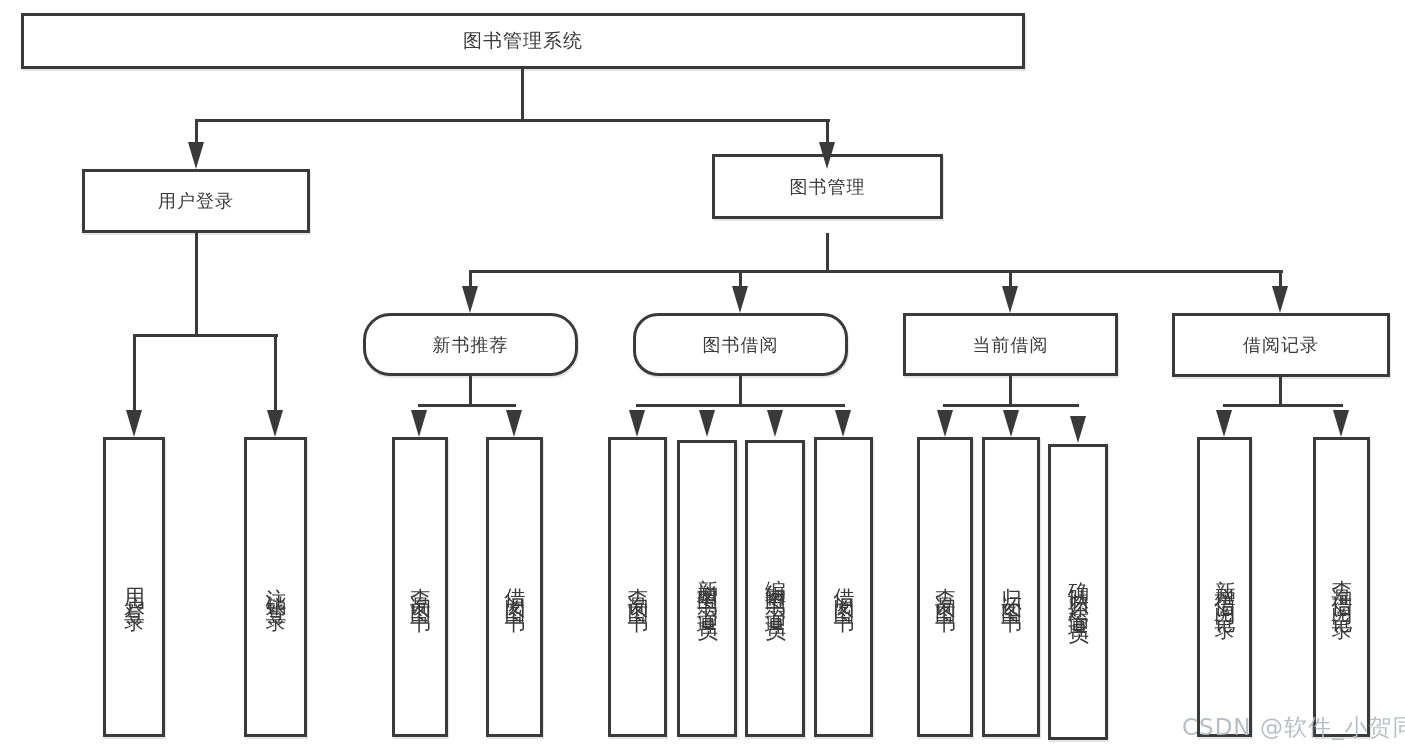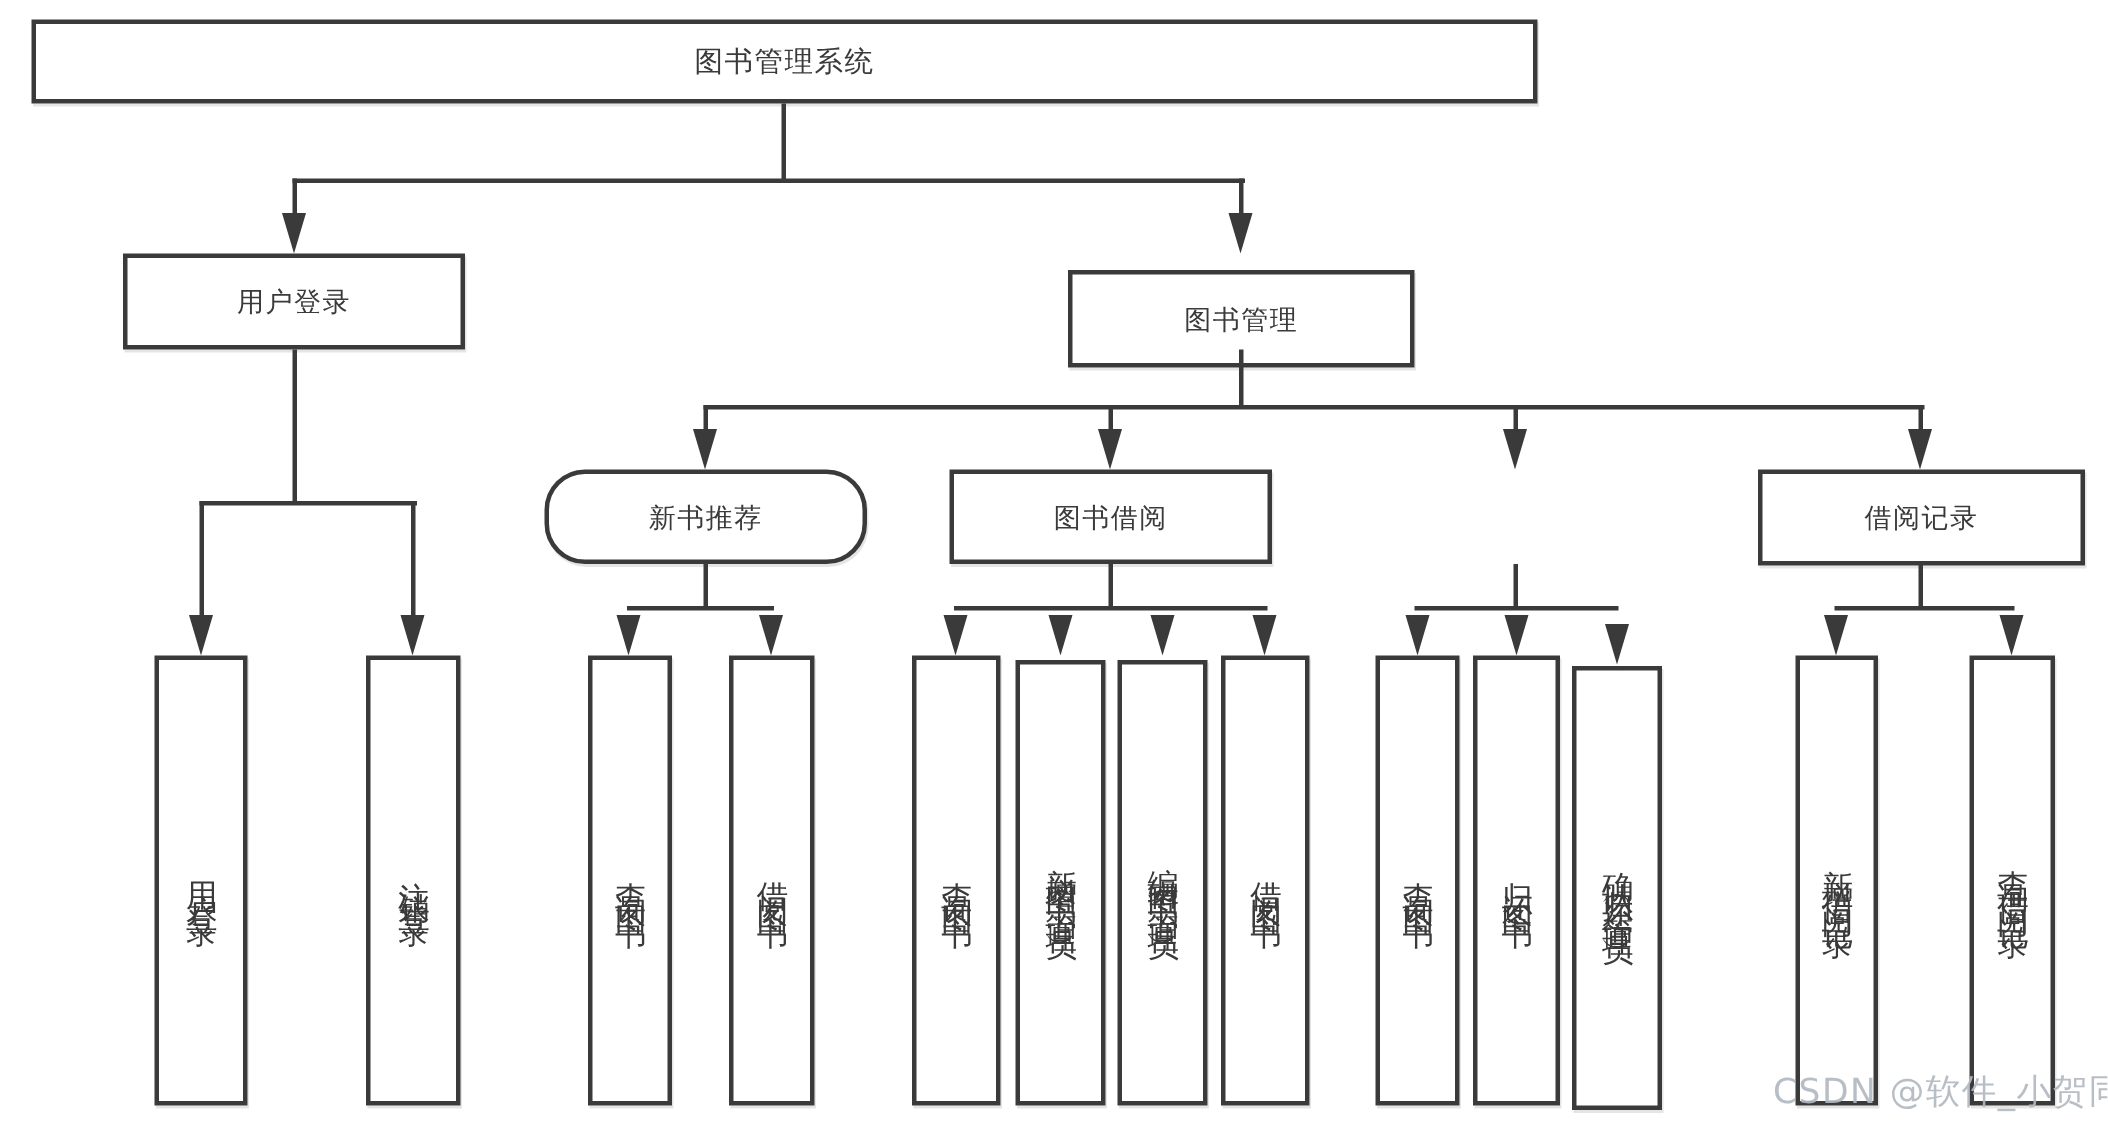--- a/index.html
+++ b/index.html
@@ -42,32 +42,35 @@
 <div id="stage">
 
   <div class="node root" style="left:21px;top:13px;width:1004px;height:56px;">
     <span>图书管理系统</span>
   </div>
 
   <div class="node" style="left:82px;top:169px;width:228px;height:64px;">
     <span>用户登录</span>
   </div>
 
-  <div class="node" style="left:712px;top:180px;width:231px;height:65px;font-family:Liberation Serif, serif;">
+  <div class="node" style="left:712px;top:154px;width:231px;height:65px;font-family:Liberation Serif, serif;">
     <span>图书管理</span>
   </div>
 
   <div class="node" style="left:363px;top:313px;width:215px;height:63px;border-radius:27px;">
     <span>新书推荐</span>
   </div>
 
-  <div class="node" style="left:633px;top:313px;width:215px;height:63px;">
+  <div class="node" style="left:633px;top:313px;width:215px;height:63px;border-radius:25px;">
     <span>图书借阅</span>
   </div>
 
+  <div class="node" style="left:903px;top:313px;width:215px;height:63px;">
+    <span>当前借阅</span>
+  </div>
 
   <div class="node" style="left:1172px;top:313px;width:218px;height:64px;">
     <span>借阅记录</span>
   </div>
 
   <div class="vnode" style="left:103px;top:437px;width:62px;height:300px;">
     <span class="vtext">用户登录</span>
   </div>
   <div class="vnode" style="left:244px;top:437px;width:63px;height:300px;">
     <span class="vtext">注销登录</span>

